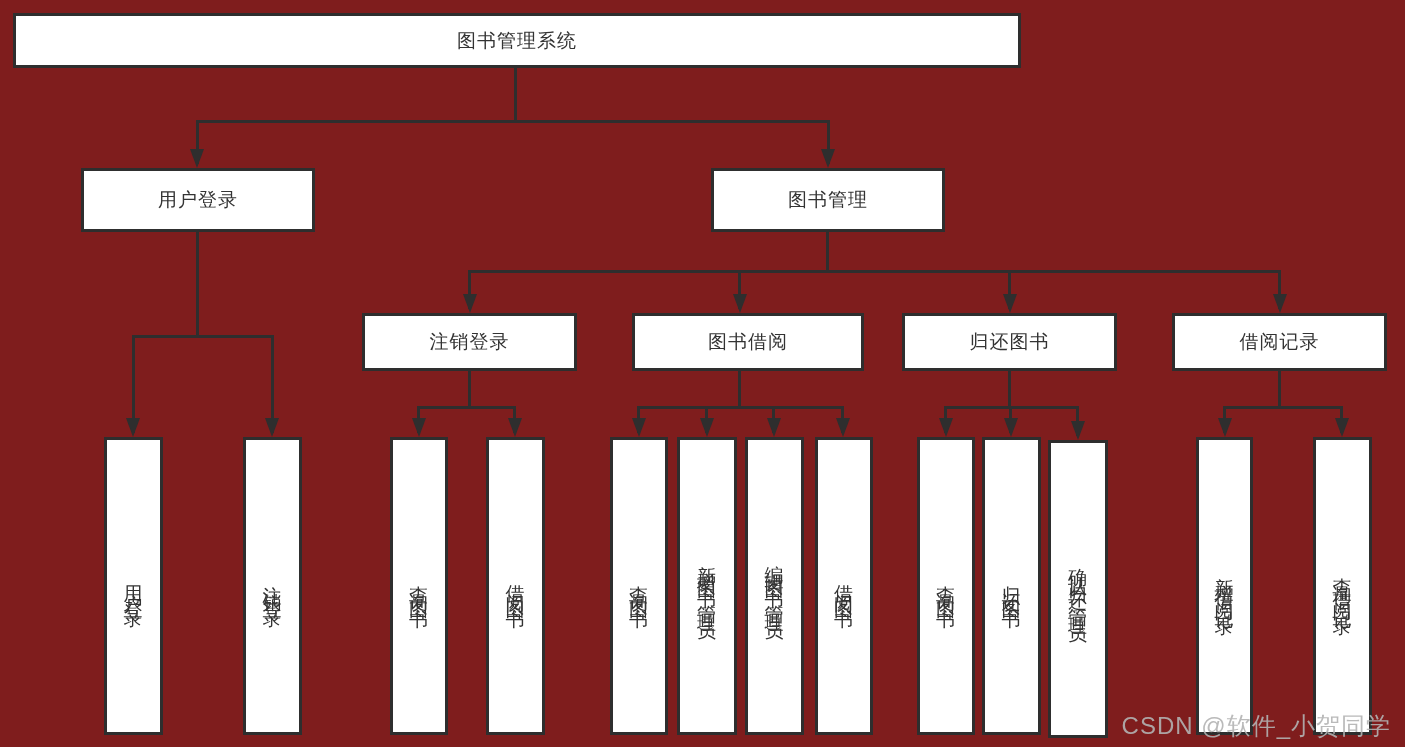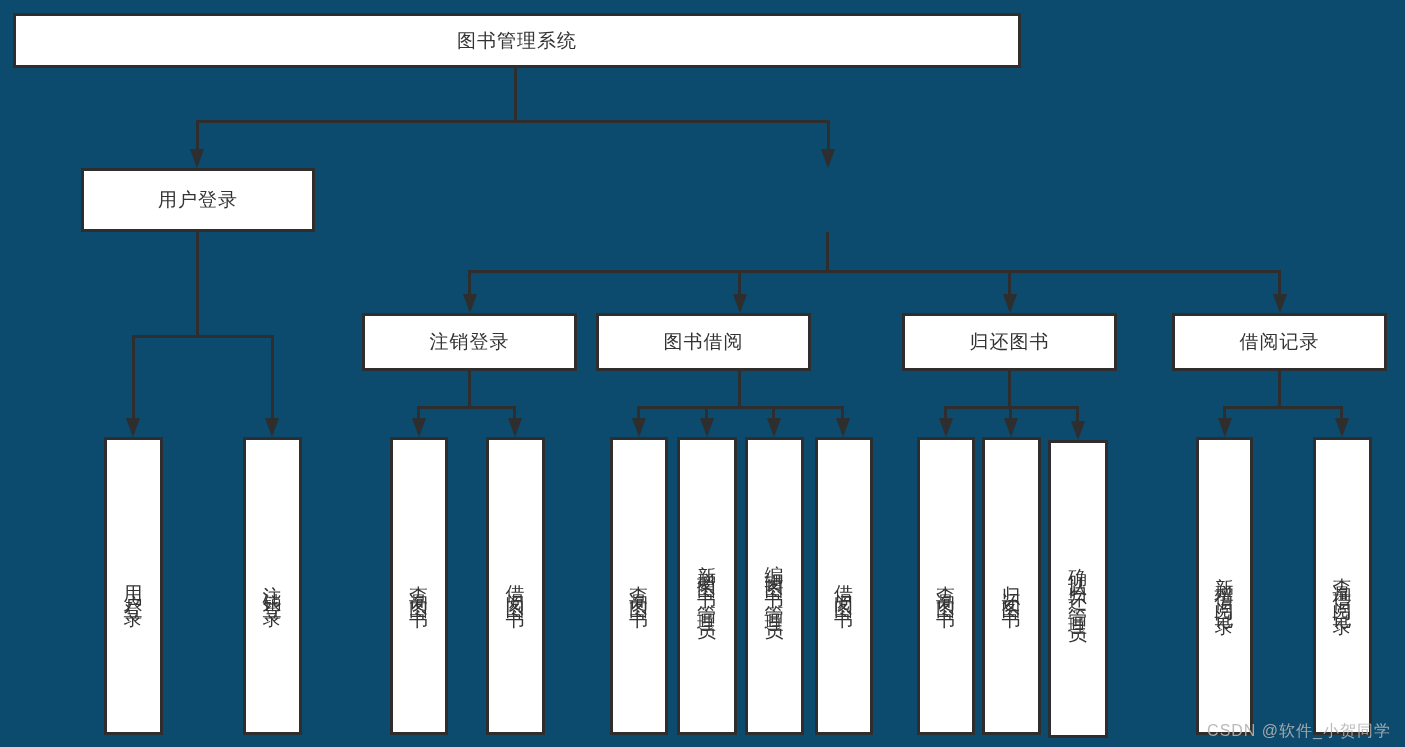--- a/index.html
+++ b/index.html
@@ -1,19 +1,19 @@
 <!DOCTYPE html>
 <html><head>
 <meta charset="utf-8">
 <style>
   html,body{margin:0;padding:0;background:#ffffff;}
   #canvas{
     position:relative;
     width:1405px;height:747px;
-    background:#0c4a6e;
+    background:#7f1d1d;
     font-family:"Liberation Sans","DejaVu Sans",sans-serif;
     overflow:hidden;
   }
   .box{
     position:absolute;
     background:#ffffff;
     border:3px solid #2e2e2e;
     box-sizing:border-box;
     display:flex;
     align-items:center;
@@ -35,21 +35,21 @@
   .arrow{
     position:absolute;width:0;height:0;
     border-left:7px solid transparent;
     border-right:7px solid transparent;
     border-top:19px solid #2e2e2e;
     z-index:1;
   }
   .watermark{
     position:absolute;
     right:14px;bottom:5px;
-    font-size:16px;
+    font-size:24px;
     color:rgba(178,178,178,0.9);
     letter-spacing:1px;
     z-index:5;
     white-space:nowrap;
   }
 </style>
 </head>
 <body>
 
 <div id="canvas">
@@ -57,41 +57,42 @@
   <div class="box" style="left:13px;top:13px;width:1008px;height:55px;">图书管理系统</div>
 
   <div class="vline" style="left:514px;top:68px;height:52px;"></div>
   <div class="hline" style="left:196px;top:120px;width:634px;"></div>
   <div class="vline" style="left:196px;top:120px;height:44px;"></div>
   <div class="arrow" style="left:190px;top:149px;"></div>
   <div class="vline" style="left:827px;top:120px;height:44px;"></div>
   <div class="arrow" style="left:821px;top:149px;"></div>
 
   <div class="box" style="left:81px;top:168px;width:234px;height:64px;">用户登录</div>
+  <div class="box" style="left:711px;top:168px;width:234px;height:64px;">图书管理</div>
 
   <div class="vline" style="left:196px;top:232px;height:103px;"></div>
   <div class="hline" style="left:132px;top:335px;width:141px;"></div>
   <div class="vline" style="left:132px;top:335px;height:98px;"></div>
   <div class="arrow" style="left:126px;top:418px;"></div>
   <div class="vline" style="left:271px;top:335px;height:98px;"></div>
   <div class="arrow" style="left:265px;top:418px;"></div>
 
   <div class="vline" style="left:826px;top:232px;height:38px;"></div>
   <div class="hline" style="left:468px;top:270px;width:813px;"></div>
   <div class="vline" style="left:468px;top:270px;height:39px;"></div>
   <div class="arrow" style="left:463px;top:294px;"></div>
   <div class="vline" style="left:738px;top:270px;height:39px;"></div>
   <div class="arrow" style="left:733px;top:294px;"></div>
   <div class="vline" style="left:1008px;top:270px;height:39px;"></div>
   <div class="arrow" style="left:1003px;top:294px;"></div>
   <div class="vline" style="left:1278px;top:270px;height:39px;"></div>
   <div class="arrow" style="left:1273px;top:294px;"></div>
 
   <div class="box" style="left:362px;top:313px;width:215px;height:58px;">注销登录</div>
-  <div class="box" style="left:596px;top:313px;width:215px;height:58px;">图书借阅</div>
+  <div class="box" style="left:632px;top:313px;width:232px;height:58px;">图书借阅</div>
   <div class="box" style="left:902px;top:313px;width:215px;height:58px;">归还图书</div>
   <div class="box" style="left:1172px;top:313px;width:215px;height:58px;">借阅记录</div>
 
   <div class="vline" style="left:468px;top:371px;height:35px;"></div>
   <div class="hline" style="left:417px;top:406px;width:99px;"></div>
   <div class="vline" style="left:417px;top:406px;height:27px;"></div>
   <div class="arrow" style="left:412px;top:418px;"></div>
   <div class="vline" style="left:513px;top:406px;height:27px;"></div>
   <div class="arrow" style="left:508px;top:418px;"></div>
 

